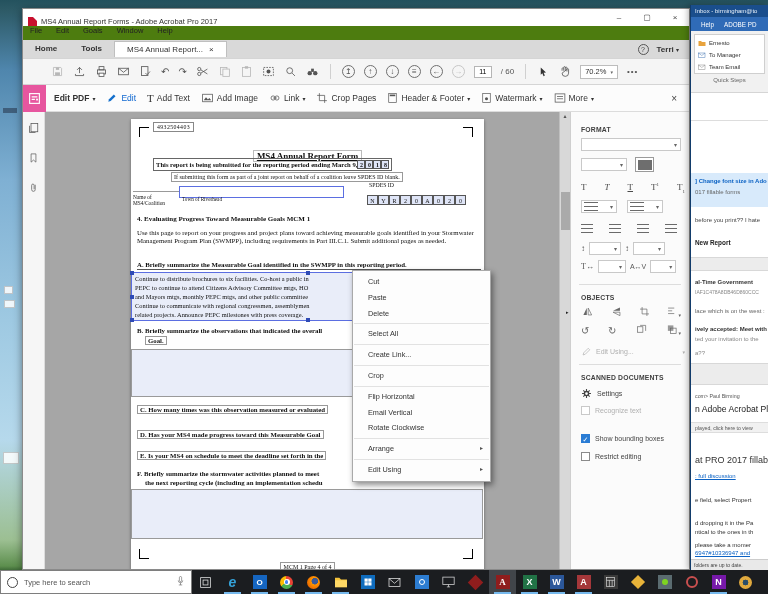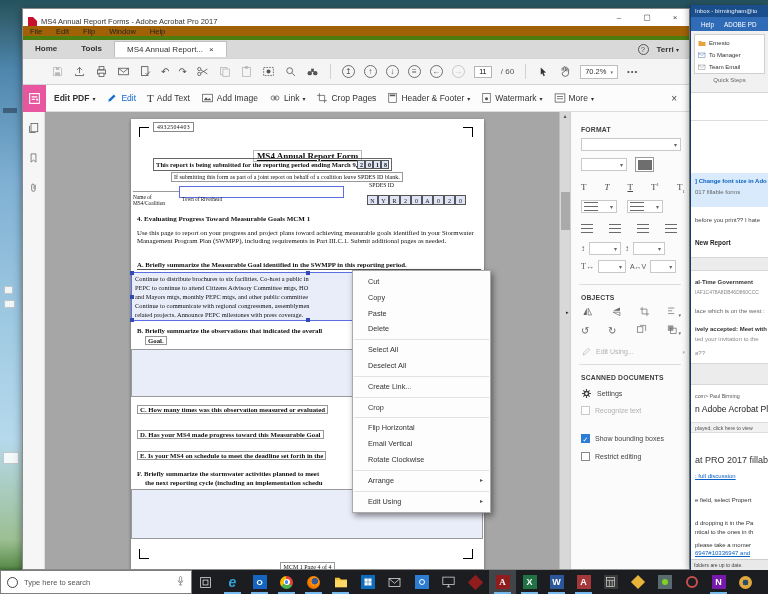--- a/index.html
+++ b/index.html
@@ -9,21 +9,21 @@
 
 #desktop{left:0;top:0;width:768px;height:594px;background:linear-gradient(180deg,#24525e 0,#2d5a66 10px,#4f86ad 70px,#7fb0d3 180px,#9ec9e2 320px,#b6d9ec 440px,#9cbf92 540px,#5d8f4e 566px,#3f6b38 570px)}
 .dicon{background:rgba(255,255,255,.85);border:1px solid rgba(0,0,0,.2)}
 
 #acro{left:22px;top:8px;width:668px;height:562px;background:#fff;border:1px solid #8a8a8a;box-shadow:0 2px 8px rgba(0,0,0,.45)}
 #titlebar{left:0;top:0;right:0;height:17px;background:#fff;display:flex;align-items:flex-end;font-size:7.5px;color:#333}
 #titlebar .logo{width:9px;height:9px;background:#c8102e;margin:0 4px 0 5px;position:relative}
 #titlebar .logo:after{content:"";position:absolute;right:0;top:0;border:2.5px solid #fff;border-left-color:transparent;border-bottom-color:transparent}
 .winctl{margin-left:auto;display:flex;height:17px}
 .winctl span{width:28px;text-align:center;line-height:17px;font-size:8px;color:#444}
-#menubar{left:0;top:17px;right:0;height:14px;display:flex;align-items:center;font-size:7.5px;color:#222;background:#a16207;border-bottom:4px solid #4d7c0f}
+#menubar{left:0;top:17px;right:0;height:14px;display:flex;font-size:7.5px;color:#222;background:#4d7c0f;border-bottom:4px solid #4d7c0f}
 #menubar span{padding:0 7px}
 #tabbar{left:0;top:31px;right:0;height:18px;background:#d9d9d9;display:flex;align-items:center;font-size:8px;color:#333}
 .tab{padding:3px 12px 4px;height:16px}
 .tab.doc{background:#fff;border:1px solid #bfbfbf;border-bottom:none;display:flex;gap:6px;align-items:center}
 .tabright{margin-left:auto;display:flex;align-items:center;gap:8px;padding-right:10px;height:16px}
 .helpc{width:11px;height:11px;border:1px solid #555;border-radius:50%;font-size:7px;text-align:center;line-height:10px;color:#444}
 #toolbar{left:0;top:49px;right:0;height:27px;background:#f5f5f5;border-top:1px solid #d5d5d5;border-bottom:1px solid #d5d5d5;display:flex;align-items:center;padding-left:28px;gap:9px;font-size:8px;color:#555}
 #toolbar .ic,{display:flex}
 .ic svg{display:block}
 .vsep{width:1px;height:15px;background:#d0d0d0;margin:0 2px}
@@ -106,21 +106,21 @@
       <span class="winctl">
         <span>–</span>
         <span>▢</span>
         <span>×</span>
       </span>
     </div>
 
     <div id="menubar" class="abs">
       <span>File</span>
       <span>Edit</span>
-      <span>Flip</span>
+      <span>Goals</span>
       <span>Window</span>
       <span>Help</span>
     </div>
 
     <div id="tabbar" class="abs">
       <span class="tab" style="font-weight:bold">Home</span>
       <span class="tab" style="font-weight:bold">Tools</span>
       <span class="tab doc">
         <span>MS4 Annual Report...</span>
         <span>×</span>
@@ -507,34 +507,28 @@
         <span>Restrict editing</span>
       </div>
     </div>
   </div>
 
   <div id="cmenu" class="abs">
     <div class="cmi">
         <span>Cut</span>
       </div>
     <div class="cmi">
-        <span>Copy</span>
-      </div>
-    <div class="cmi">
         <span>Paste</span>
       </div>
     <div class="cmi">
         <span>Delete</span>
       </div>
     <div class="cmsep"></div>
     <div class="cmi">
         <span>Select All</span>
-      </div>
-    <div class="cmi">
-        <span>Deselect All</span>
       </div>
     <div class="cmsep"></div>
     <div class="cmi">
         <span>Create Link...</span>
       </div>
     <div class="cmsep"></div>
     <div class="cmi">
         <span>Crop</span>
       </div>
     <div class="cmsep"></div>

